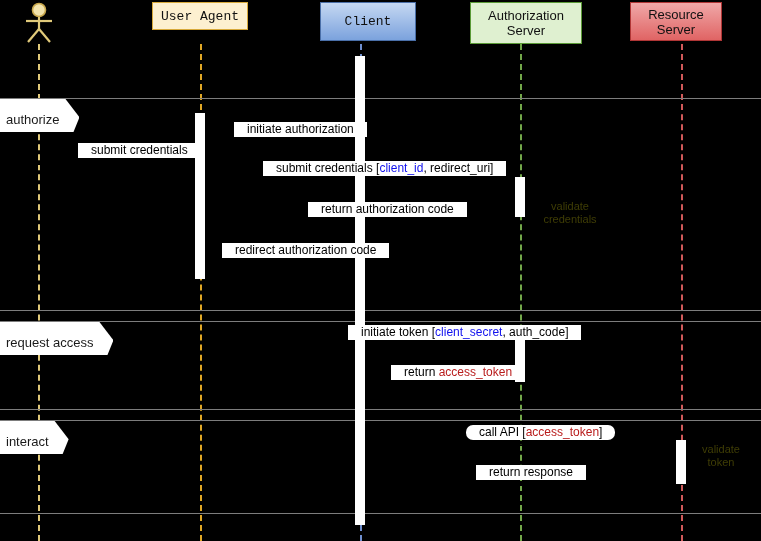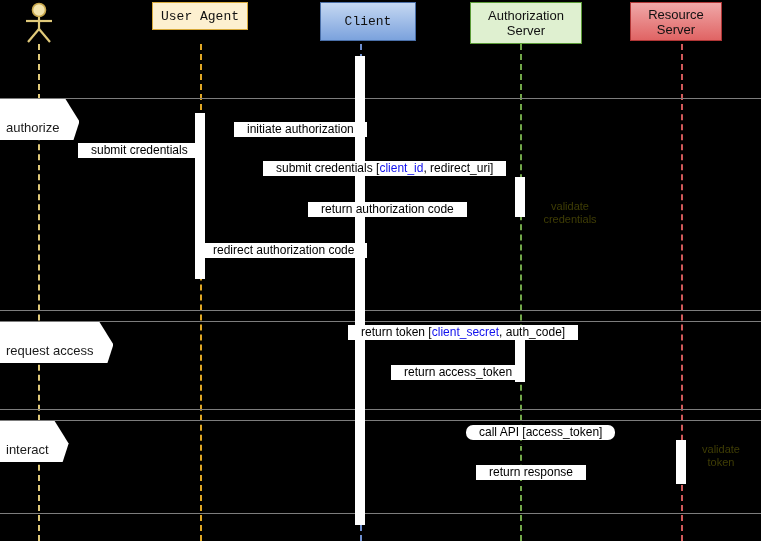--- a/index.html
+++ b/index.html
@@ -93,21 +93,21 @@
   .frag-tab {
     position: absolute;
     left: 0;
     background: #ffffff;
     color: #1a1a1a;
     font-size: 13px;
     line-height: 14px;
     height: 25px;
     display: flex;
     align-items: center;
-    padding: 16px 20px 0 6px;
+    padding: 8px 20px 0 6px;
     -webkit-clip-path: polygon(0 0, calc(100% - 14px) 0, 100% 55%, calc(100% - 6px) 100%, 0 100%);
     clip-path: polygon(0 0, calc(100% - 14px) 0, 100% 55%, calc(100% - 6px) 100%, 0 100%);
     white-space: nowrap;
   }
 
   
   .activation {
     position: absolute;
     background: #ffffff;
     border: 1px solid #ffffff;
@@ -136,21 +136,21 @@
   .msg-label {
     position: absolute;
     background: #ffffff;
     color: #000000;
     font-size: 12px;
     line-height: 15px;
     padding: 0 13px;
     white-space: nowrap;
   }
   .msg-label .tok-blue { color: #1111ee; }
-  .msg-label .tok-red  { color: #000000; }
+  .msg-label .tok-red  { color: #b91c1c; }
 
   
   .self-label {
     position: absolute;
     color: #3f3d05;
     font-size: 11px;
     line-height: 13px;
     text-align: center;
     white-space: pre-line;
     background: transparent;
@@ -245,27 +245,27 @@
   </div>
 
   <div class="msg-line dashed" style="left:365px; top:221px; width:150px;"></div>
   <div class="arrow-head left" style="left:365px; top:217px;"></div>
   <div class="msg-label" style="left:308px; top:202px;">
     <span>return authorization code</span>
   </div>
 
   <div class="msg-line dashed" style="left:205px; top:262px; width:150px;"></div>
   <div class="arrow-head left" style="left:205px; top:258px;"></div>
-  <div class="msg-label" style="left:200px; top:243px;">
+  <div class="msg-label" style="left:222px; top:243px;">
     <span>redirect authorization code</span>
   </div>
 
   <div class="msg-line" style="left:365px; top:345px; width:150px;"></div>
   <div class="arrow-head right" style="left:508px; top:341px;"></div>
-  <div class="msg-label" style="left:348px; top:325px;"><span>return token [</span><span class="tok-blue">client_secret</span><span>, auth_code]</span></div>
+  <div class="msg-label" style="left:348px; top:325px;"><span>initiate token [</span><span class="tok-blue">client_secret</span><span>, auth_code]</span></div>
 
 
   <div class="msg-line dashed" style="left:365px; top:384px; width:150px;"></div>
   <div class="arrow-head left" style="left:365px; top:380px;"></div>
   <div class="msg-label" style="left:391px; top:365px;"><span>return </span><span class="tok-red">access_token</span></div>
 
   <div class="msg-line" style="left:365px; top:445px; width:311px;"></div>
   <div class="arrow-head right" style="left:669px; top:441px;"></div>
   <div class="msg-label" style="left:466px; top:425px;border-radius:7px;"><span>call API [</span><span class="tok-red">access_token</span><span>]</span></div>
 

